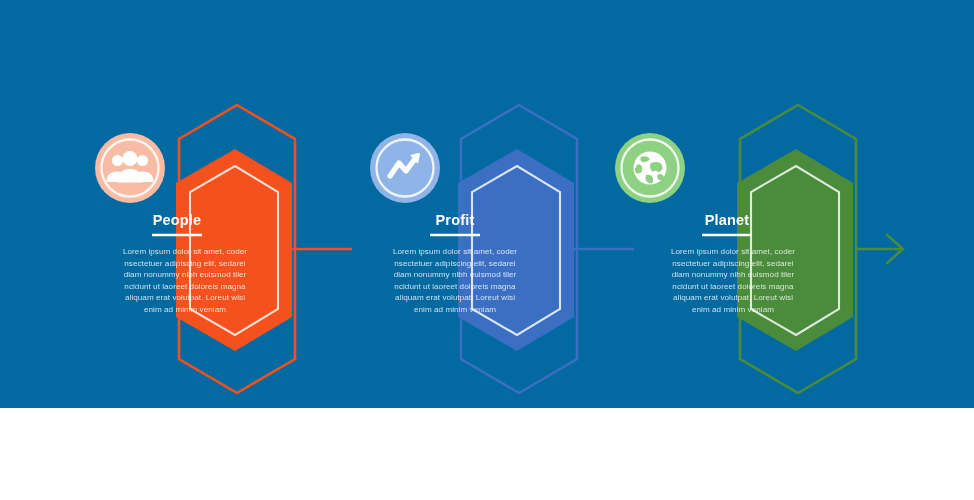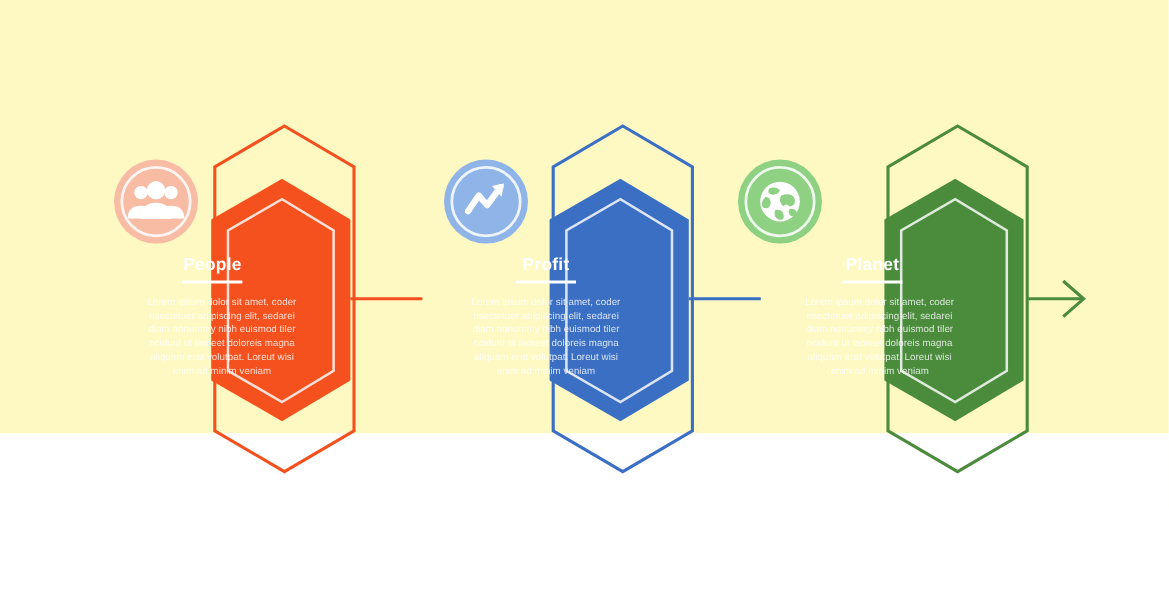--- a/index.html
+++ b/index.html
@@ -9,22 +9,22 @@
   }
   body {
     width: 974px;
     height: 500px;
     font-family: "Liberation Sans", sans-serif;
     overflow: hidden;
   }
   #infographic {
     position: relative;
     width: 974px;
-    height: 361px;
-    background: #fef9c3;
+    height: 408px;
+    background: #0369a1;
   }
   #infographic svg.stage {
     position: absolute;
     left: 0;
     top: 0;
     width: 974px;
     height: 500px;
   }
   .card-title {
     font-size: 14.5px;

